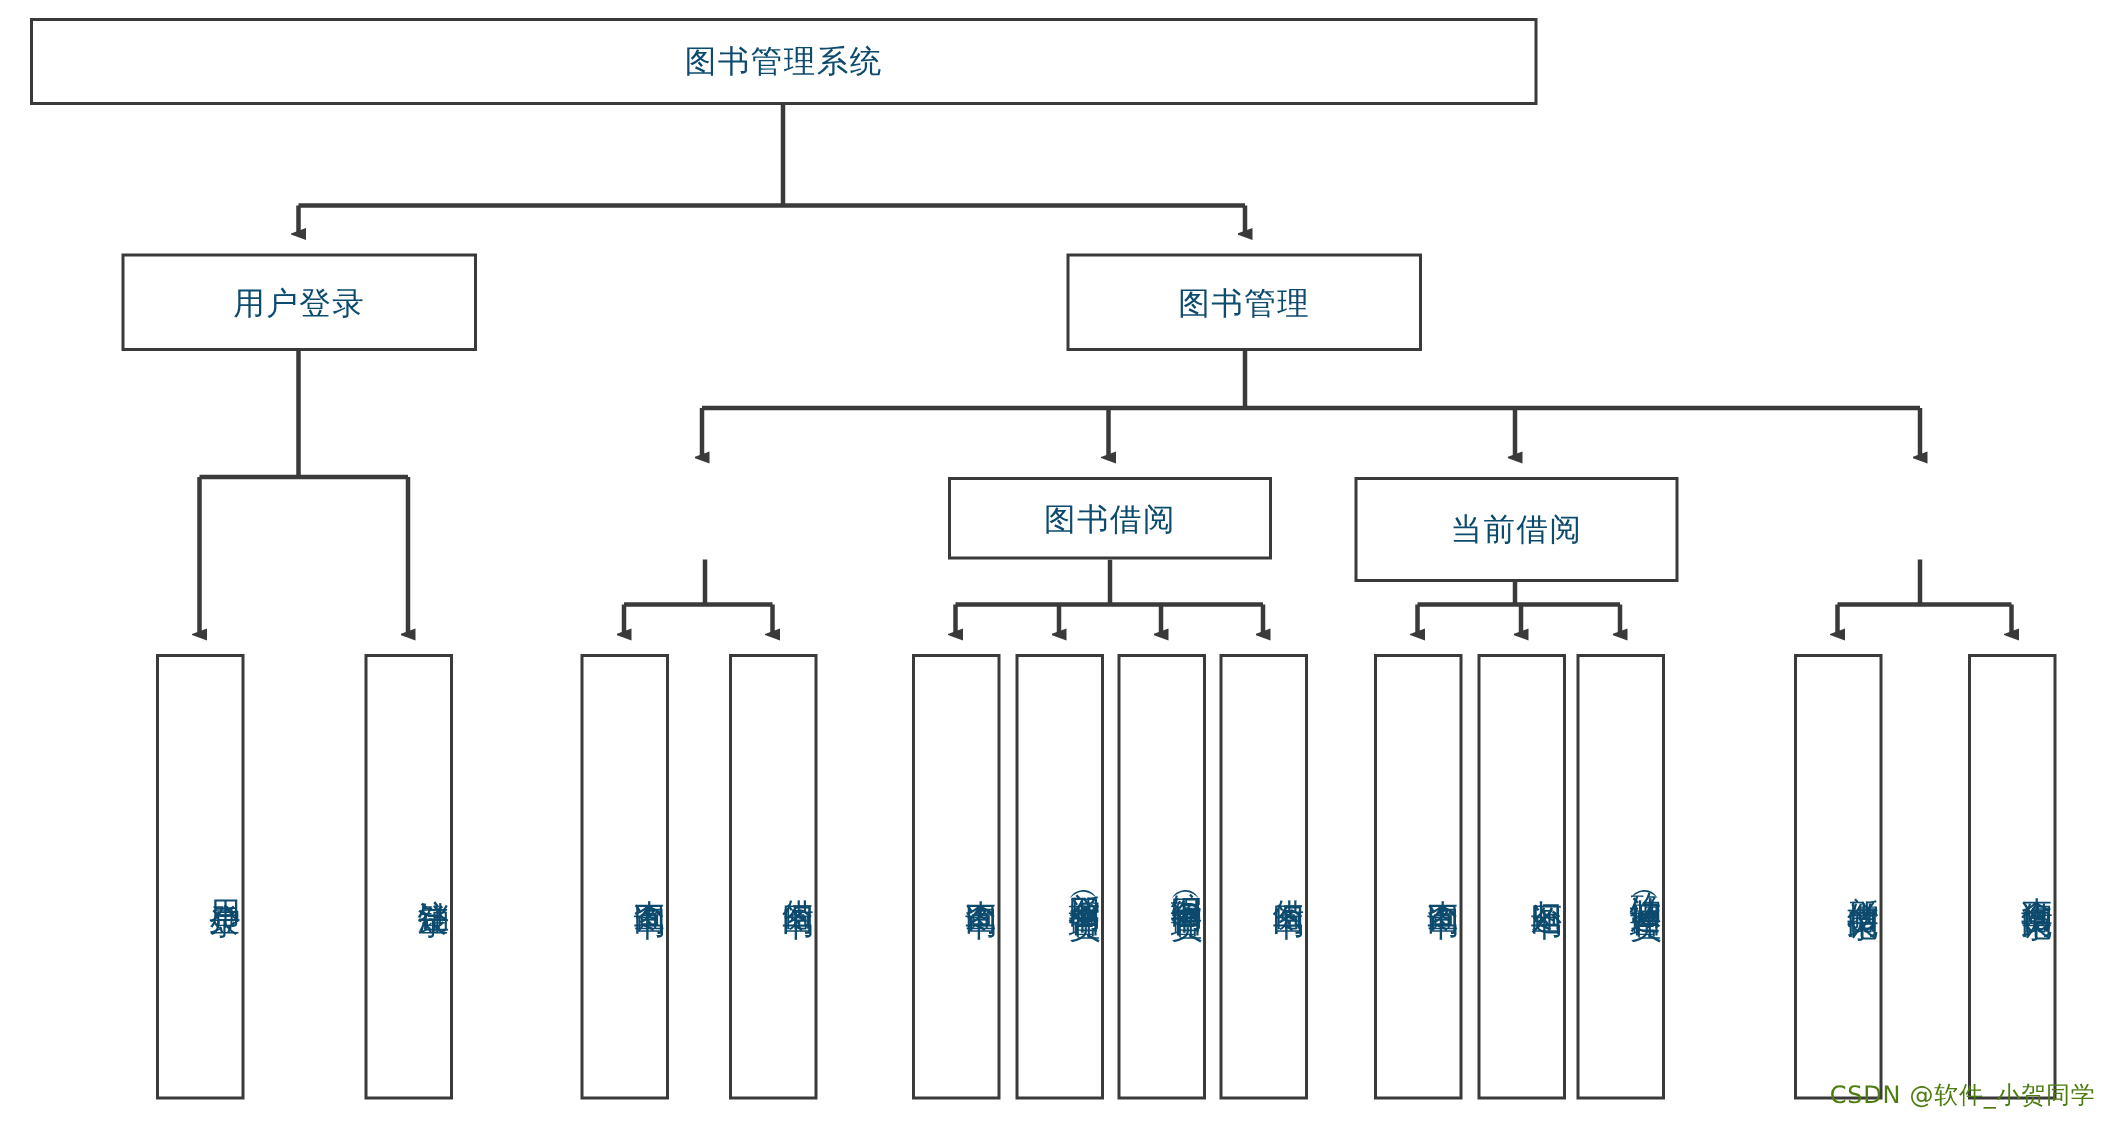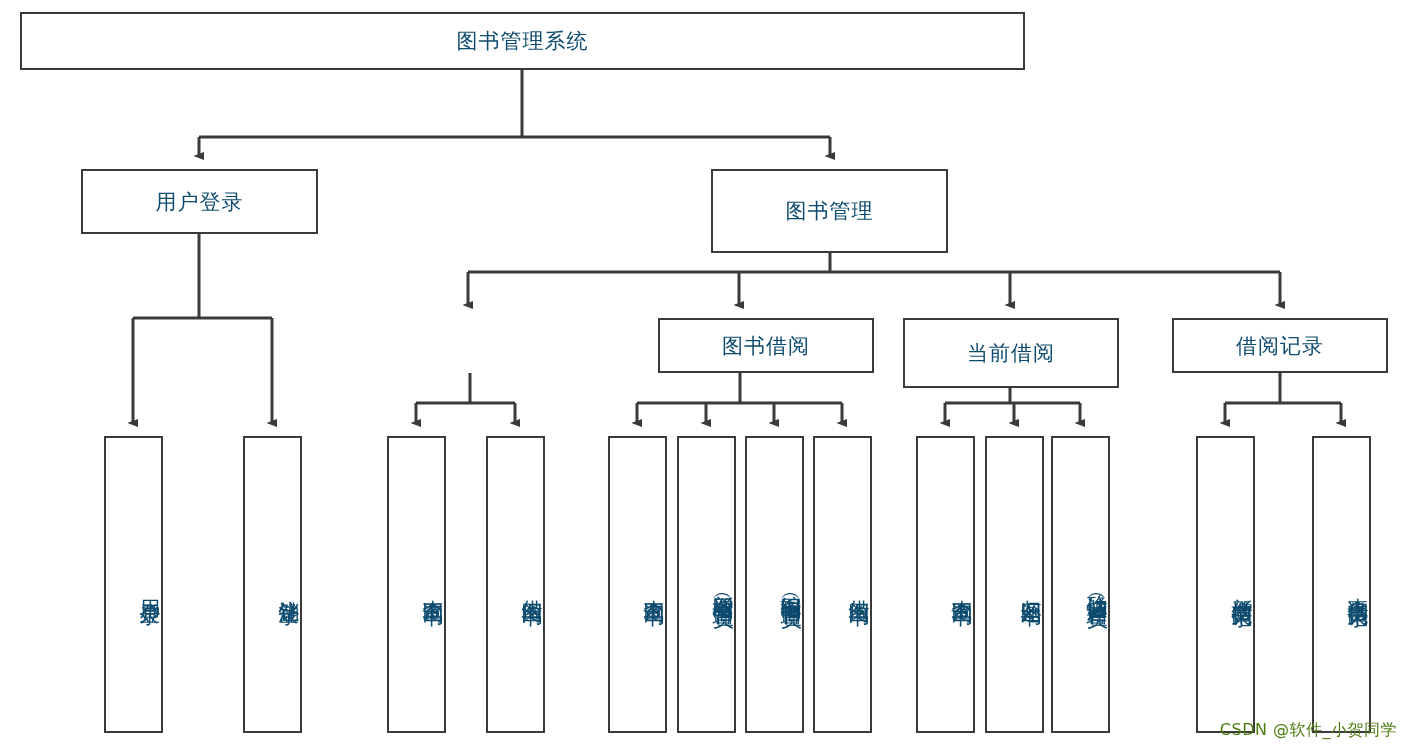--- a/index.html
+++ b/index.html
@@ -121,32 +121,29 @@
     </g>
   </svg>
 
   <div class="node horiz" style="left:20px; top:12px; width:1005px; height:58px;">
     <span>图书管理系统</span>
   </div>
 
   <div class="node horiz" style="left:81px; top:169px; width:237px; height:65px;">
     <span>用户登录</span>
   </div>
-  <div class="node horiz" style="left:711px; top:169px; width:237px; height:84px;text-align:center;">
+  <div class="node horiz" style="left:711px; top:169px; width:237px; height:65px;text-align:center;">
     <span>图书管理</span>
   </div>
 
-  <div class="node horiz" style="left:632px; top:318px; width:216px; height:55px;margin-left:26px;">
+  <div class="node horiz" style="left:632px; top:318px; width:216px; height:55px;">
     <span>图书借阅</span>
   </div>
   <div class="node horiz" style="left:903px; top:318px; width:216px; height:70px;">
     <span>当前借阅</span>
-  </div>
-  <div class="node horiz" style="left:1172px; top:318px; width:216px; height:55px;">
-    <span>借阅记录</span>
   </div>
 
   <div class="node vert" style="left:104px; top:436px; width:59px; height:297px;">
     <span>用户登录</span>
   </div>
   <div class="node vert" style="left:243px; top:436px; width:59px; height:297px;">
     <span>注销登录</span>
   </div>
   <div class="node vert" style="left:387px; top:436px; width:59px; height:297px;">
     <span>查询图书</span>

